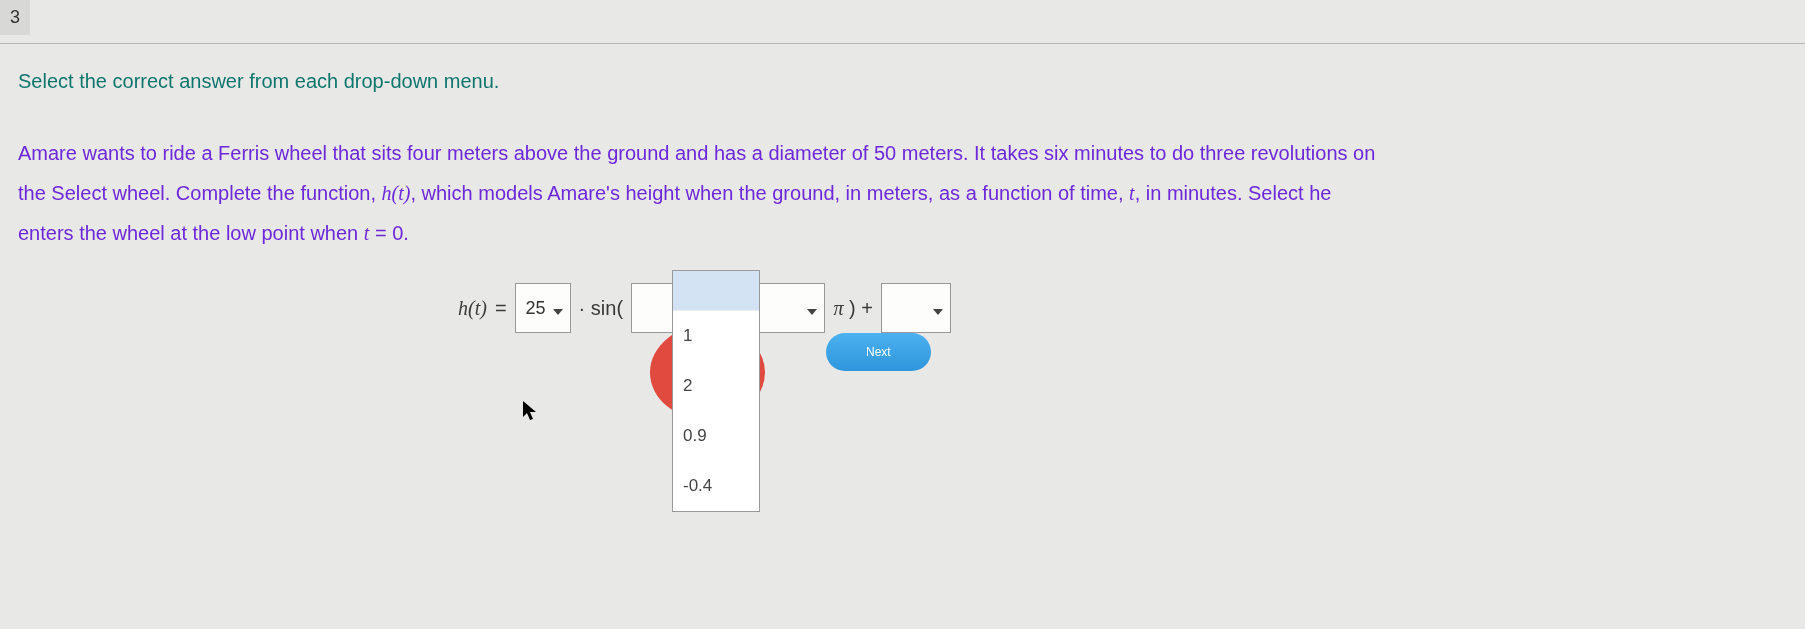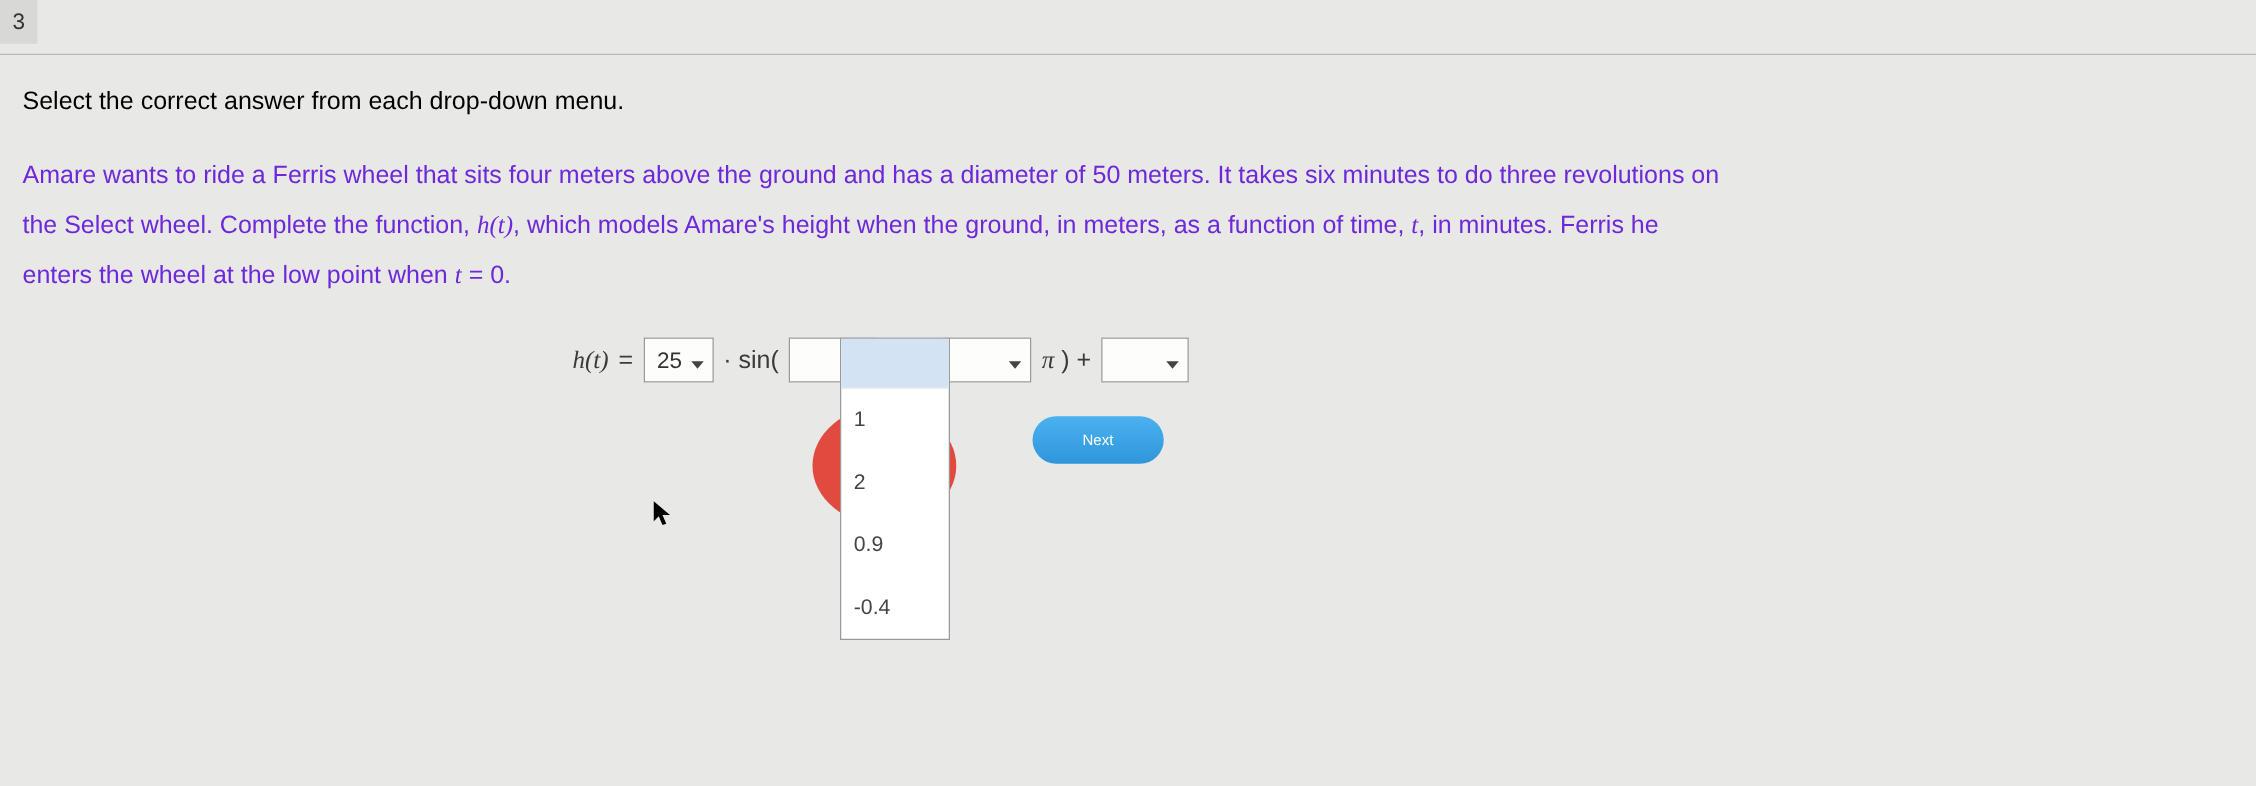--- a/index.html
+++ b/index.html
@@ -34,22 +34,22 @@
       background: #b8b8b6;
     }
     .content {
       position: absolute;
       top: 70px;
       left: 18px;
       right: 18px;
     }
     .instruction {
       font-size: 20px;
-      color: #000000;
-      margin-bottom: 27px;
+      color: #0f766e;
+      margin-bottom: 40px;
     }
     .problem-text {
       font-size: 20px;
       color: #6d28d9;
       line-height: 2.0;
       margin-bottom: 30px;
     }
     .problem-text i { font-style: italic; font-family: 'Times New Roman', serif; }
     .equation-row {
       display: flex;
@@ -68,21 +68,21 @@
     .eq-text-reg {
       font-family: Arial, sans-serif;
       font-style: normal;
     }
     .dropdown {
       position: relative;
       display: inline-flex;
       align-items: center;
       background: #fdfdfb;
       border: 1px solid #999;
-      height: 36px;
+      height: 50px;
       padding: 0 24px 0 10px;
       font-size: 18px;
       color: #333;
       min-width: 50px;
       cursor: pointer;
     }
     .dropdown .chev {
       position: absolute;
       right: 6px;
       top: 50%;
@@ -156,21 +156,21 @@
 <div class="top-tab">
   <span>3</span>
 </div>
 <div class="divider"></div>
 
 <div class="content">
   <p class="instruction">Select the correct answer from each drop-down menu.</p>
 
   <p class="problem-text">
     <span>Amare wants to ride a Ferris wheel that sits four meters above the ground and has a diameter of 50 meters. It takes six minutes to do three revolutions on</span><br>
-    <span>the Select wheel. Complete the function, </span><i>h(t)</i><span>, which models Amare's height when the ground, in meters, as a function of time, </span><i>t</i><span>, in minutes. Ferris he</span><br>
+    <span>the Select wheel. Complete the function, </span><i>h(t)</i><span>, which models Amare's height when the ground, in meters, as a function of time, </span><i>t</i><span>, in minutes. Select he</span><br>
     <span>enters the wheel at the low point when </span><i>t</i><span> = 0.</span>
   </p>
 
   <div class="equation-row">
     <span class="eq-text"><span>h</span><span>(t)</span></span>
     <span class="eq-text-reg"> = </span>
 
     <span class="dropdown">
       <span>25</span>
       <span class="chev">

